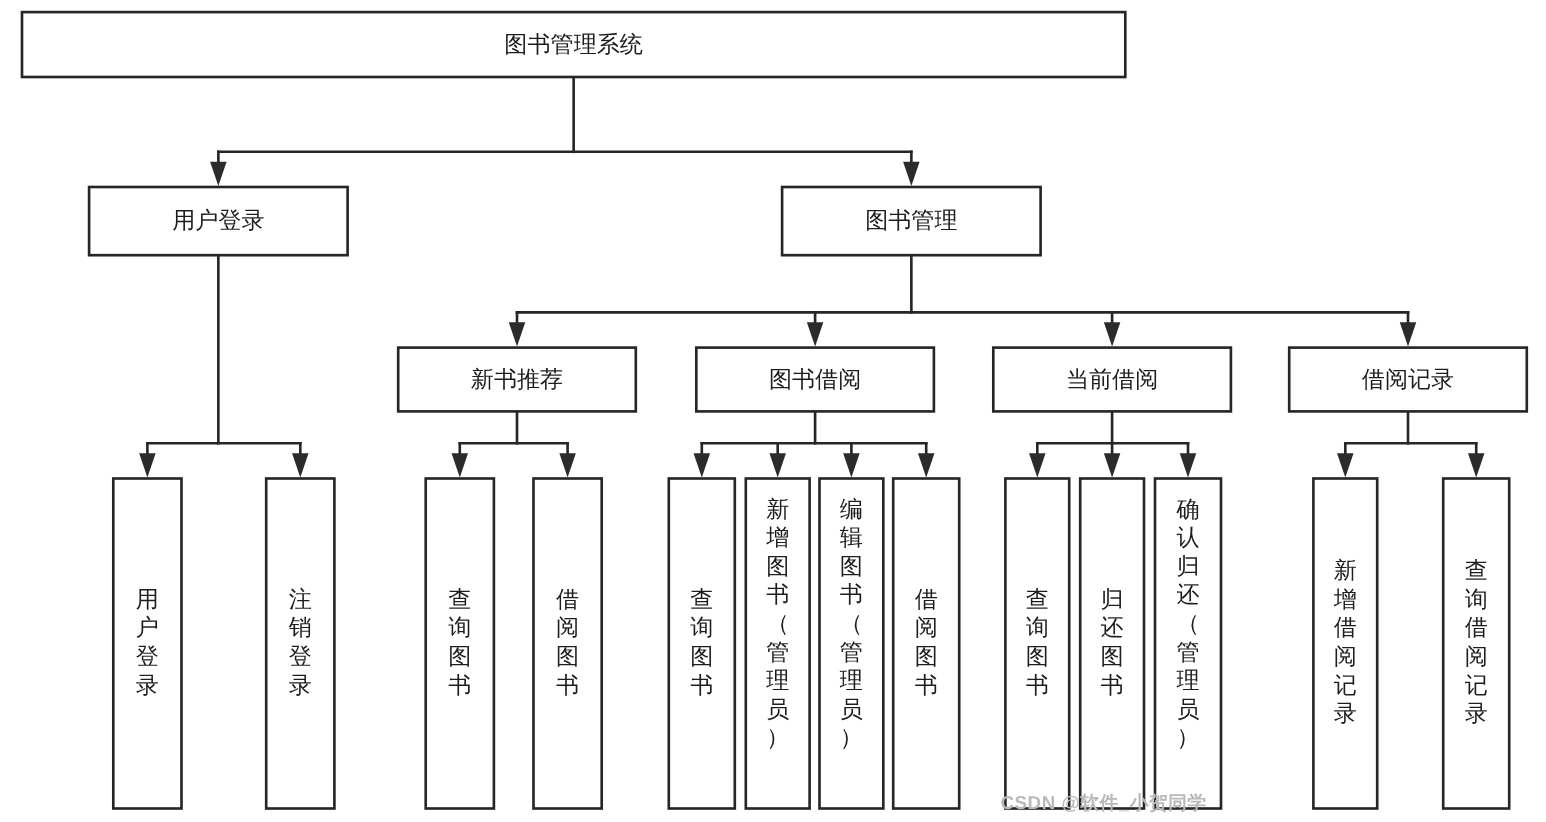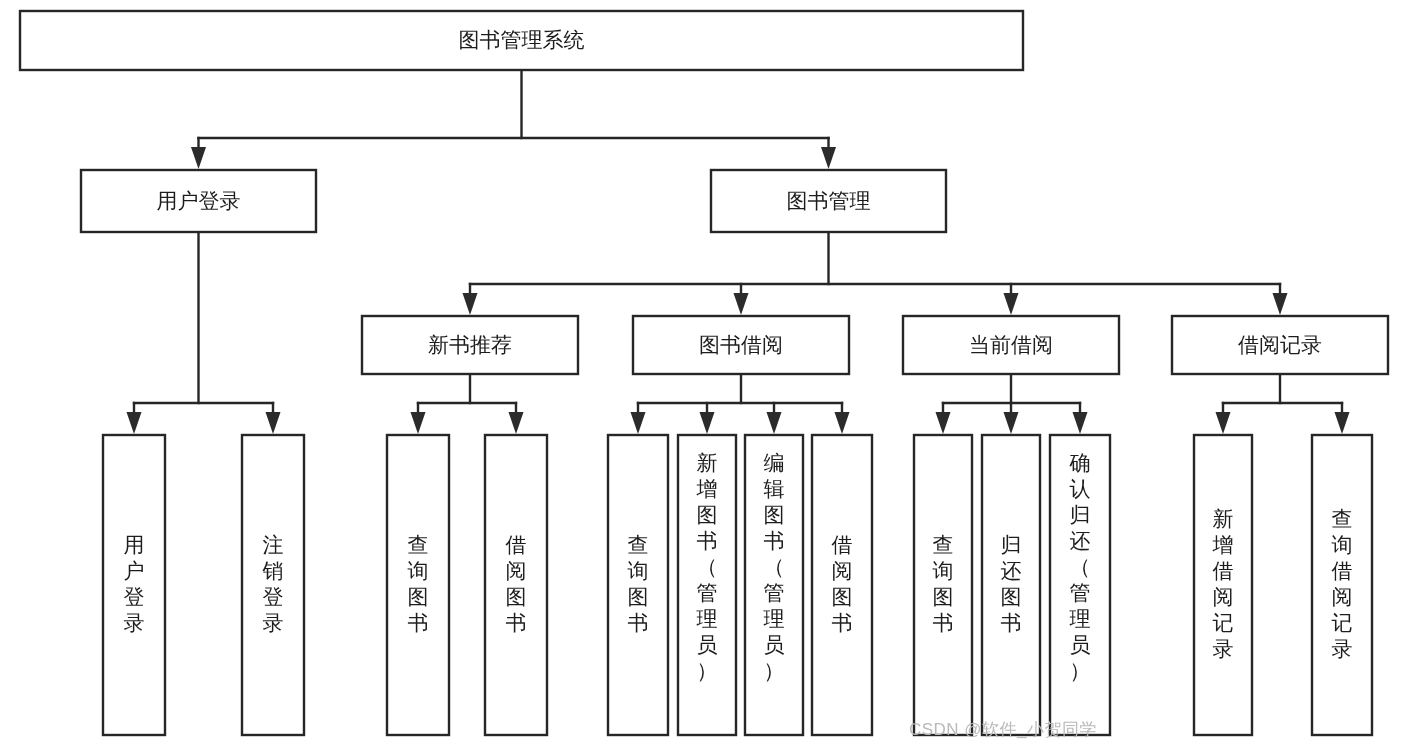--- a/index.html
+++ b/index.html
@@ -59,20 +59,21 @@
   .watermark {
     position: absolute;
     right: 14px;
     bottom: 6px;
     font-family: "Liberation Sans", "DejaVu Sans", sans-serif;
     font-size: 17px;
     color: #b9b9b9;
     letter-spacing: 0.5px;
     white-space: nowrap;
     pointer-events: none;
+    font-weight: bold;
   }
 </style>
 </head>
 <body>
 
 <div id="diagram-root">
   <svg id="tree-svg" viewBox="0 0 1405 747" xmlns="http://www.w3.org/2000/svg">
     <g id="edges-layer">
         <g>
           <line x1="521.5" y1="70" x2="521.5" y2="138" class="connector"></line>

